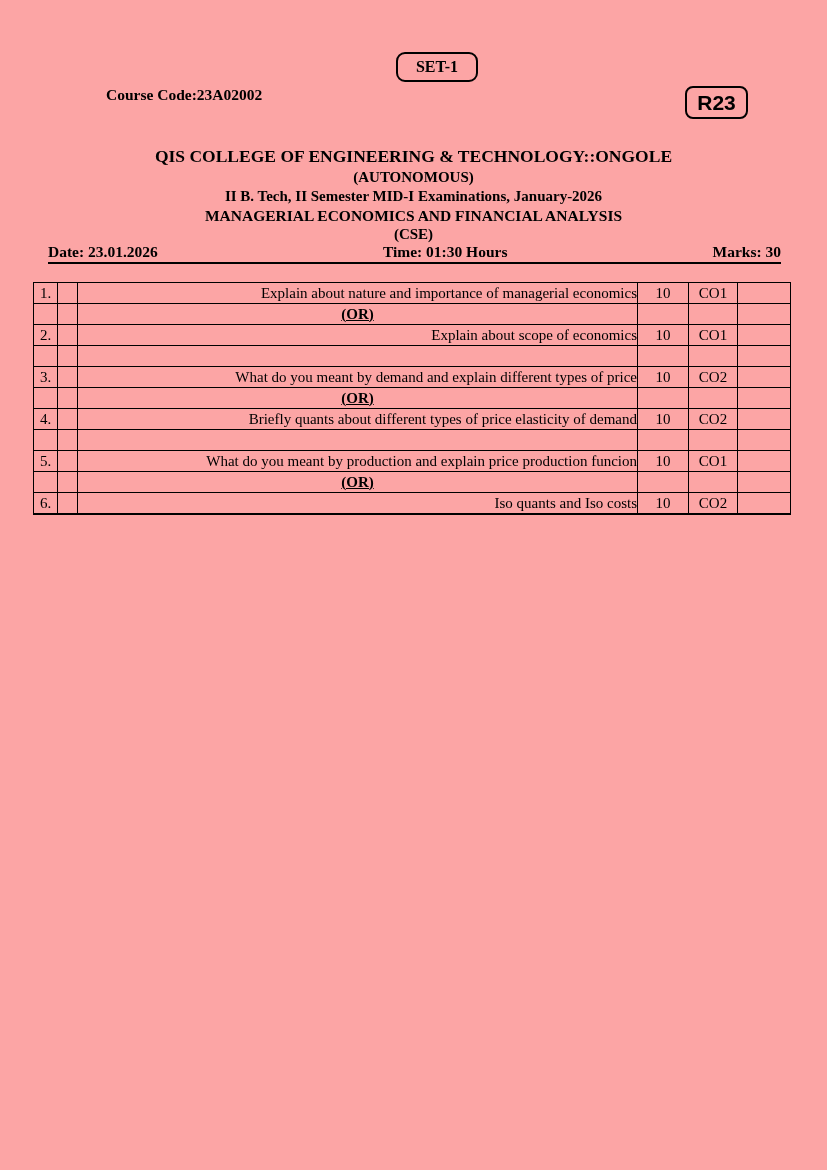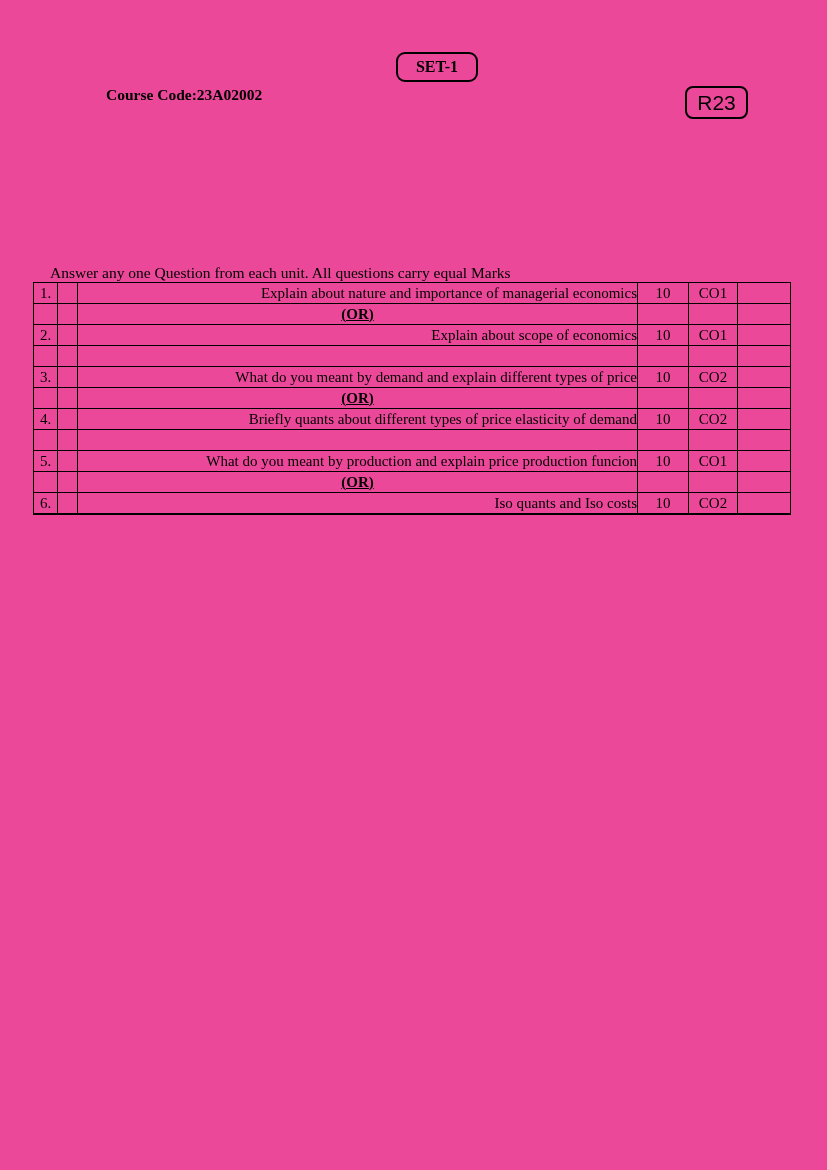--- a/index.html
+++ b/index.html
@@ -1,17 +1,17 @@
 <!DOCTYPE html>
 <html><head>
 <meta charset="utf-8">
 <style>
   html,body { margin:0; padding:0; background:#ffffff; }
   .page {
-    position:relative; width:827px; height:1170px; background:#ec4899;
+    position:relative; width:827px; height:1170px; background:#fca5a5;
     font-family:"Liberation Serif", serif; color:#000; overflow:hidden;
   }
   
   .setbox {
     position:absolute; left:396px; top:52px; width:82px; height:30px;
     border:2px solid #000; border-radius:9px; box-sizing:border-box;
     display:flex; align-items:center; justify-content:center;
     font-weight:bold; font-size:16px;
   }
   .course { position:absolute; left:90px; top:86px; font-weight:bold; font-size:15.5px;margin-left:16px; }
@@ -24,21 +24,21 @@
   }
   .ht-cell { display:flex; align-items:center; justify-content:center; box-sizing:border-box; }
   .ht-label { width:61px; }
   .ht-c { width:32px; border-left:1px solid #000; }
 
   
   .r23 {
     position:absolute; left:685px; top:86px; width:63px; height:33px;
     border:2px solid #000; border-radius:8px; box-sizing:border-box;
     display:flex; align-items:center; justify-content:center;
-    font-family:"Liberation Sans", sans-serif; font-weight:normal; font-size:21px;
+    font-family:"Liberation Sans", sans-serif; font-weight:bold; font-size:21px;
     background:transparent;
   }
 
   
   .titleblock { position:absolute; left:0; top:145px; width:827px; text-align:center; font-weight:bold; }
   .t1 { font-size:17.5px; line-height:22px; }
   .t2 { font-size:15px;   line-height:20px; }
   .t3 { font-size:15px;   line-height:19px; }
   .t4 { font-size:15.5px; line-height:19px; }
   .t5 { font-size:15px;   line-height:19px; }
@@ -76,23 +76,34 @@
     <span>SET-1</span>
   </div>
 
   <div class="course">Course Code:23A02002</div>
 
 
   <div class="r23">
     <span>R23</span>
   </div>
 
-
-
-  <div class="instruction">Answer any one Question from each unit. All questions carry equal Marks</div>
+  <div class="titleblock">
+    <div class="t1">QIS COLLEGE OF ENGINEERING &amp; TECHNOLOGY::ONGOLE</div>
+    <div class="t2">(AUTONOMOUS)</div>
+    <div class="t3">II B. Tech, II Semester MID-I Examinations, January-2026</div>
+    <div class="t4">MANAGERIAL ECONOMICS AND FINANCIAL ANALYSIS</div>
+    <div class="t5">(CSE)</div>
+  </div>
+
+  <div class="dateline">
+    <span>Date: 23.01.2026</span>
+    <span class="mid">Time: 01:30 Hours</span>
+    <span>Marks: 30</span>
+  </div>
+
 
   <table class="qtable">
     <colgroup>
       <col style="width:24px">
         <col style="width:20px">
         <col style="width:560px">
       <col style="width:51px">
         <col style="width:49px">
         <col style="width:53px">
     </colgroup>

